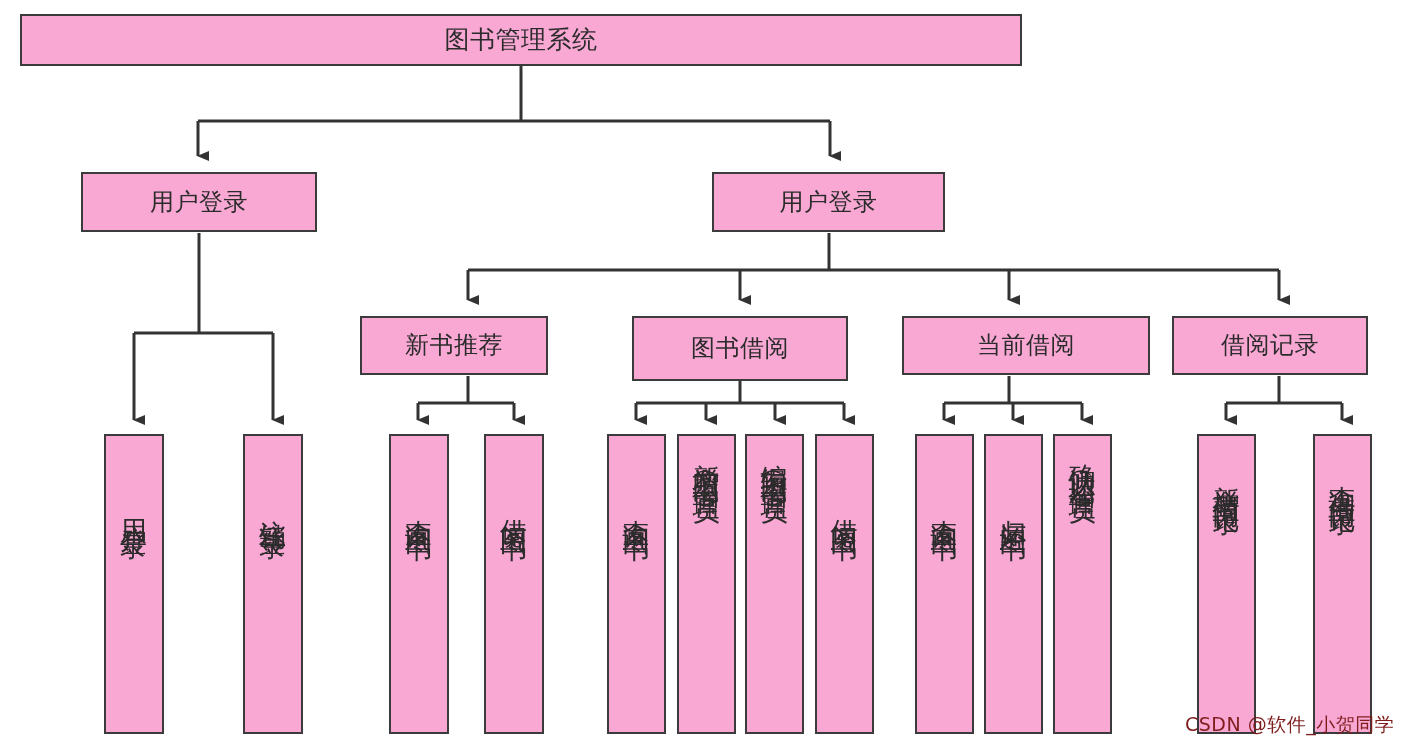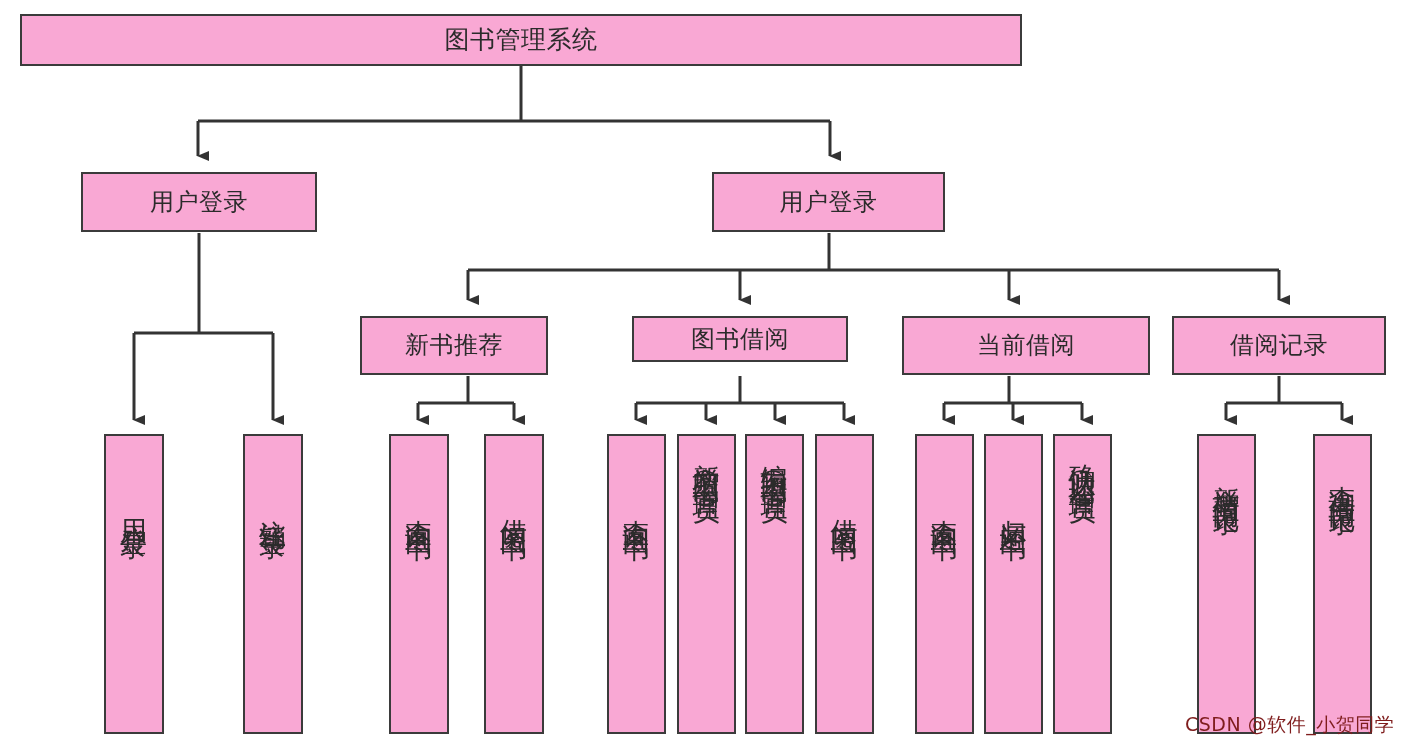--- a/index.html
+++ b/index.html
@@ -147,27 +147,27 @@
   <div class="node horiz" style="left:81px; top:172px; width:236px; height:60px;">
     <span class="node-label">用户登录</span>
   </div>
   <div class="node horiz" style="left:712px; top:172px; width:233px; height:60px;">
     <span class="node-label">用户登录</span>
   </div>
 
   <div class="node horiz" style="left:360px; top:316px; width:188px; height:59px;">
     <span class="node-label">新书推荐</span>
   </div>
-  <div class="node horiz" style="left:632px; top:316px; width:216px; height:46px;">
+  <div class="node horiz" style="left:632px; top:316px; width:216px; height:65px;">
     <span class="node-label">图书借阅</span>
   </div>
   <div class="node horiz" style="left:902px; top:316px; width:248px; height:59px;">
     <span class="node-label">当前借阅</span>
   </div>
-  <div class="node horiz" style="left:1172px; top:316px; width:214px; height:59px;">
+  <div class="node horiz" style="left:1172px; top:316px; width:196px; height:59px;">
     <span class="node-label">借阅记录</span>
   </div>
 
   <div class="node vert" style="left:104px; top:434px; width:60px; height:300px; padding-top:62px;">
     <span class="node-label">用户登录</span>
   </div>
   <div class="node vert" style="left:243px; top:434px; width:60px; height:300px; padding-top:62px;">
     <span class="node-label">注销登录</span>
   </div>
 

